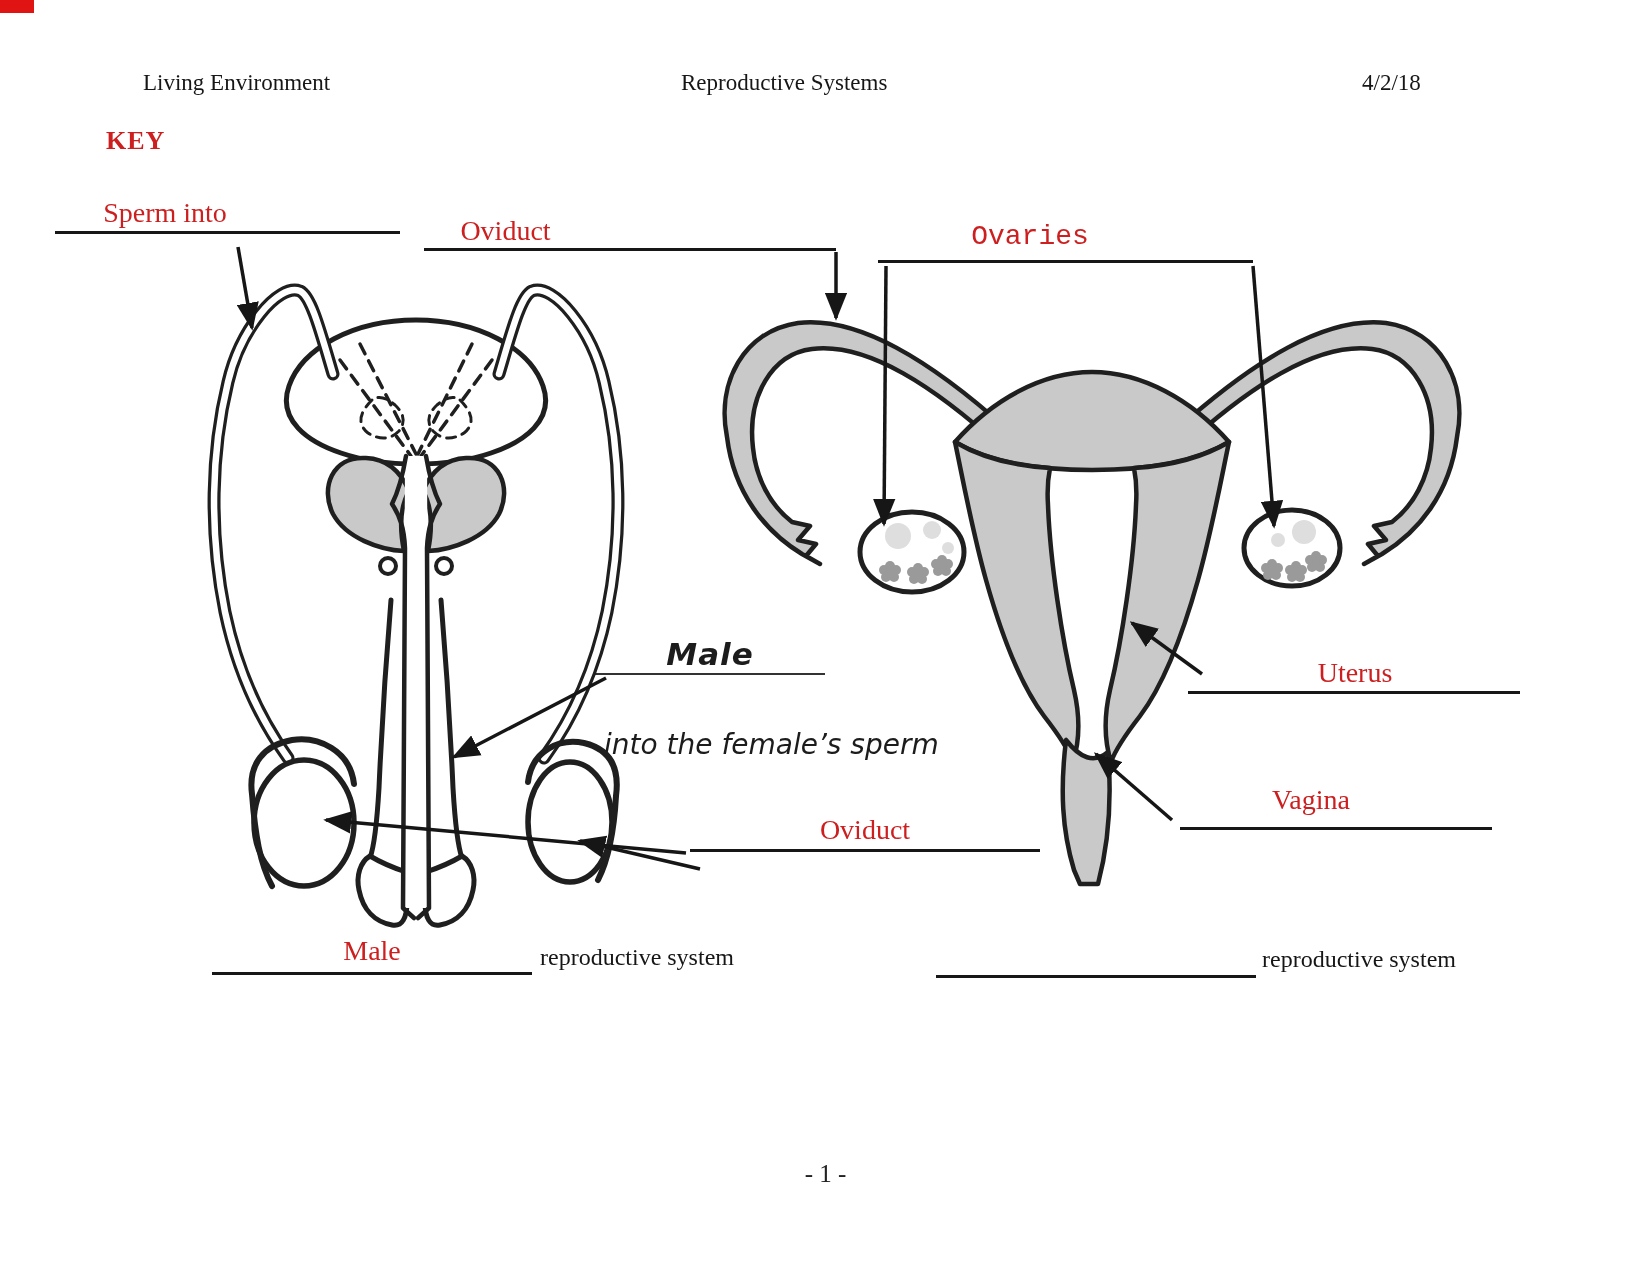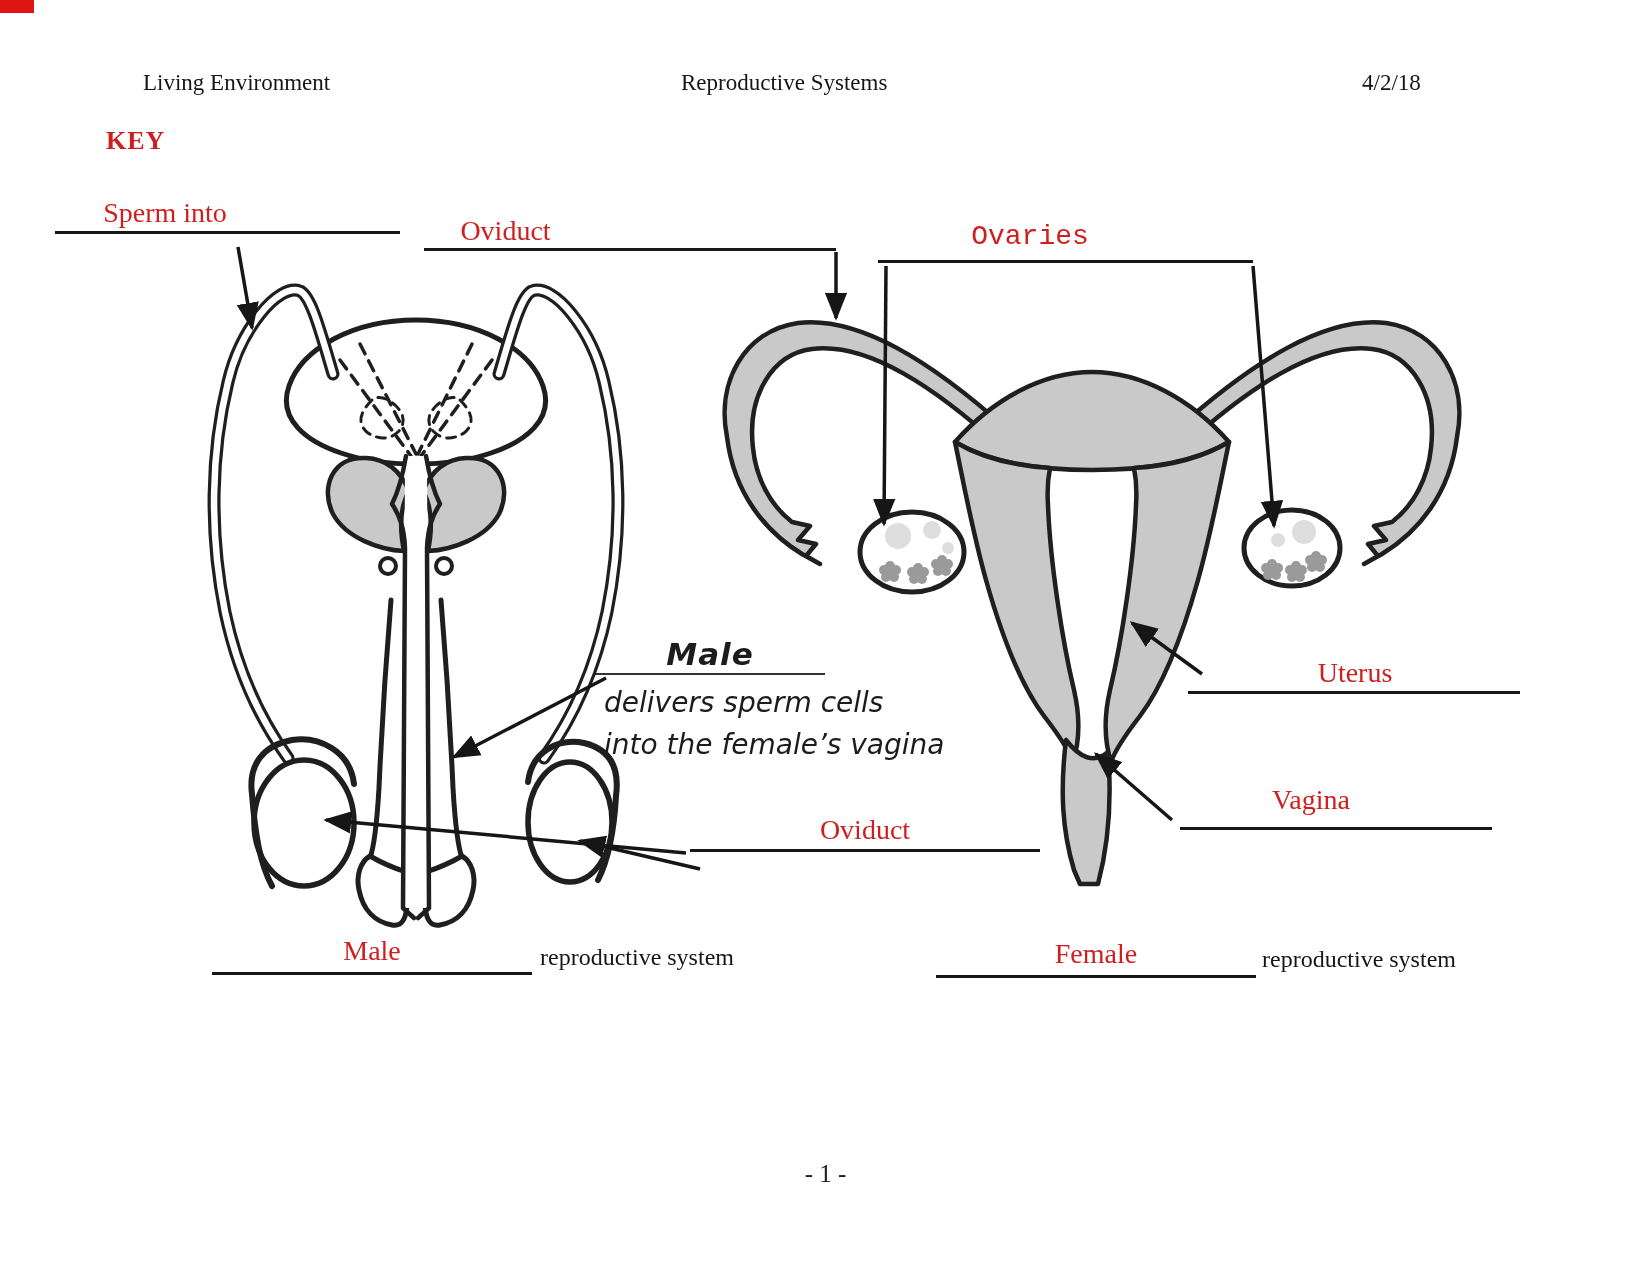--- a/index.html
+++ b/index.html
@@ -46,28 +46,26 @@
   <div class="uline" style="left:1188px;top:691px;width:332px;"></div>
 
   <div class="abs lbl red" style="left:1155px;top:784px;width:312px;">Vagina</div>
   <div class="uline" style="left:1180px;top:827px;width:312px;"></div>
 
   <div class="abs lbl red" style="left:690px;top:814px;width:350px;">Oviduct</div>
   <div class="uline" style="left:690px;top:849px;width:350px;"></div>
 
   <div class="abs hand hand-title" style="left:590px;top:636px;width:240px;">Male</div>
   <div class="uline2" style="left:590px;top:673px;width:235px;"></div>
-  <div class="abs hand hand-note" style="left:604px;top:686px;">delivers sperm cells</div>
-  <div class="abs hand hand-note" style="left:604px;top:728px;">into the female’s vagina</div>
+  <div class="abs hand hand-note" style="left:604px;top:728px;">into the female’s sperm</div>
 
   <div class="abs lbl red" style="left:212px;top:935px;width:320px;">Male</div>
   <div class="uline" style="left:212px;top:972px;width:320px;"></div>
   <div class="abs suffix" style="left:540px;top:944px;">reproductive system</div>
 
-  <div class="abs lbl red" style="left:936px;top:938px;width:320px;">Female</div>
   <div class="uline" style="left:936px;top:975px;width:320px;"></div>
   <div class="abs suffix" style="left:1262px;top:946px;">reproductive system</div>
 
   <div class="abs pgnum" style="left:0px;top:1160px;">- 1 -</div>
 
   <svg width="1651" height="1275" viewBox="0 0 1651 1275">
     <defs>
       <marker id="ah" viewBox="0 0 10 8" refX="9" refY="4" markerWidth="8" markerHeight="6.5" orient="auto">
         <path d="M0,0 L10,4 L0,8 Z" fill="#161616"></path>
       </marker>

